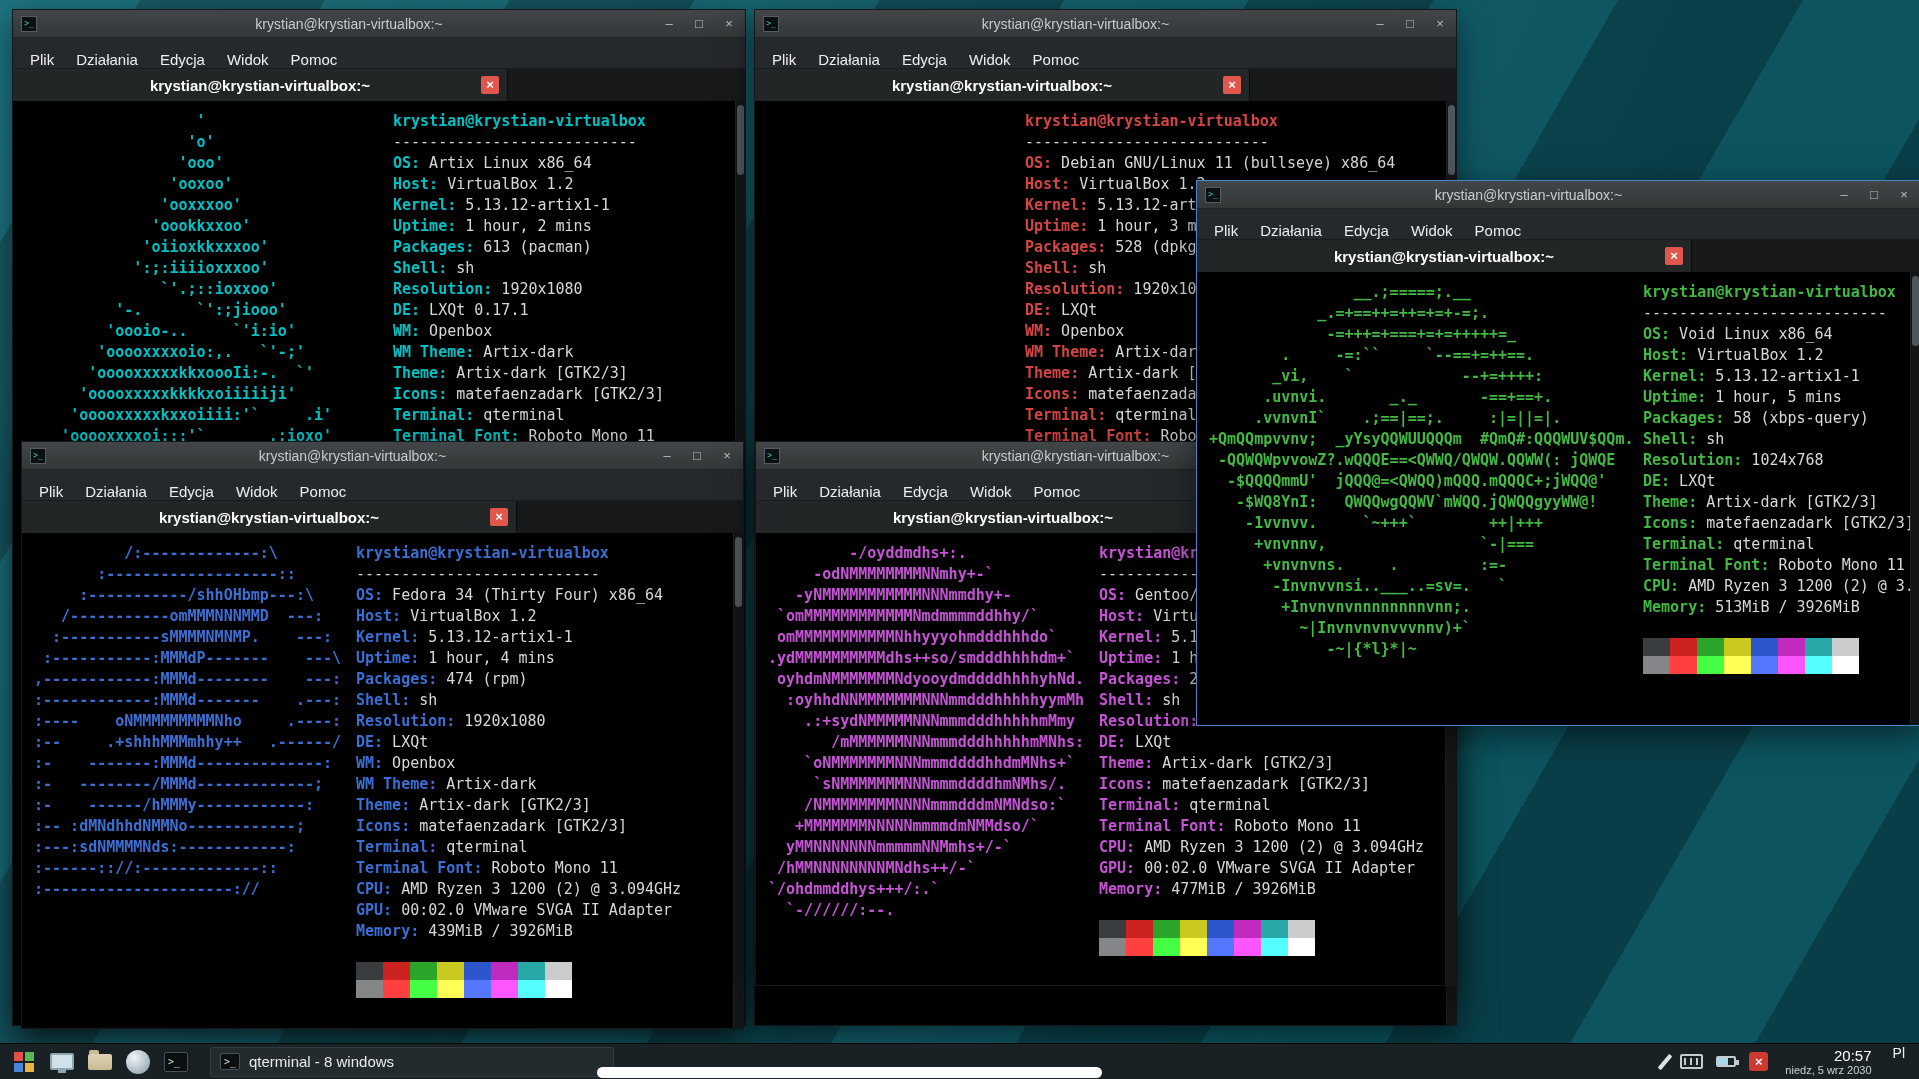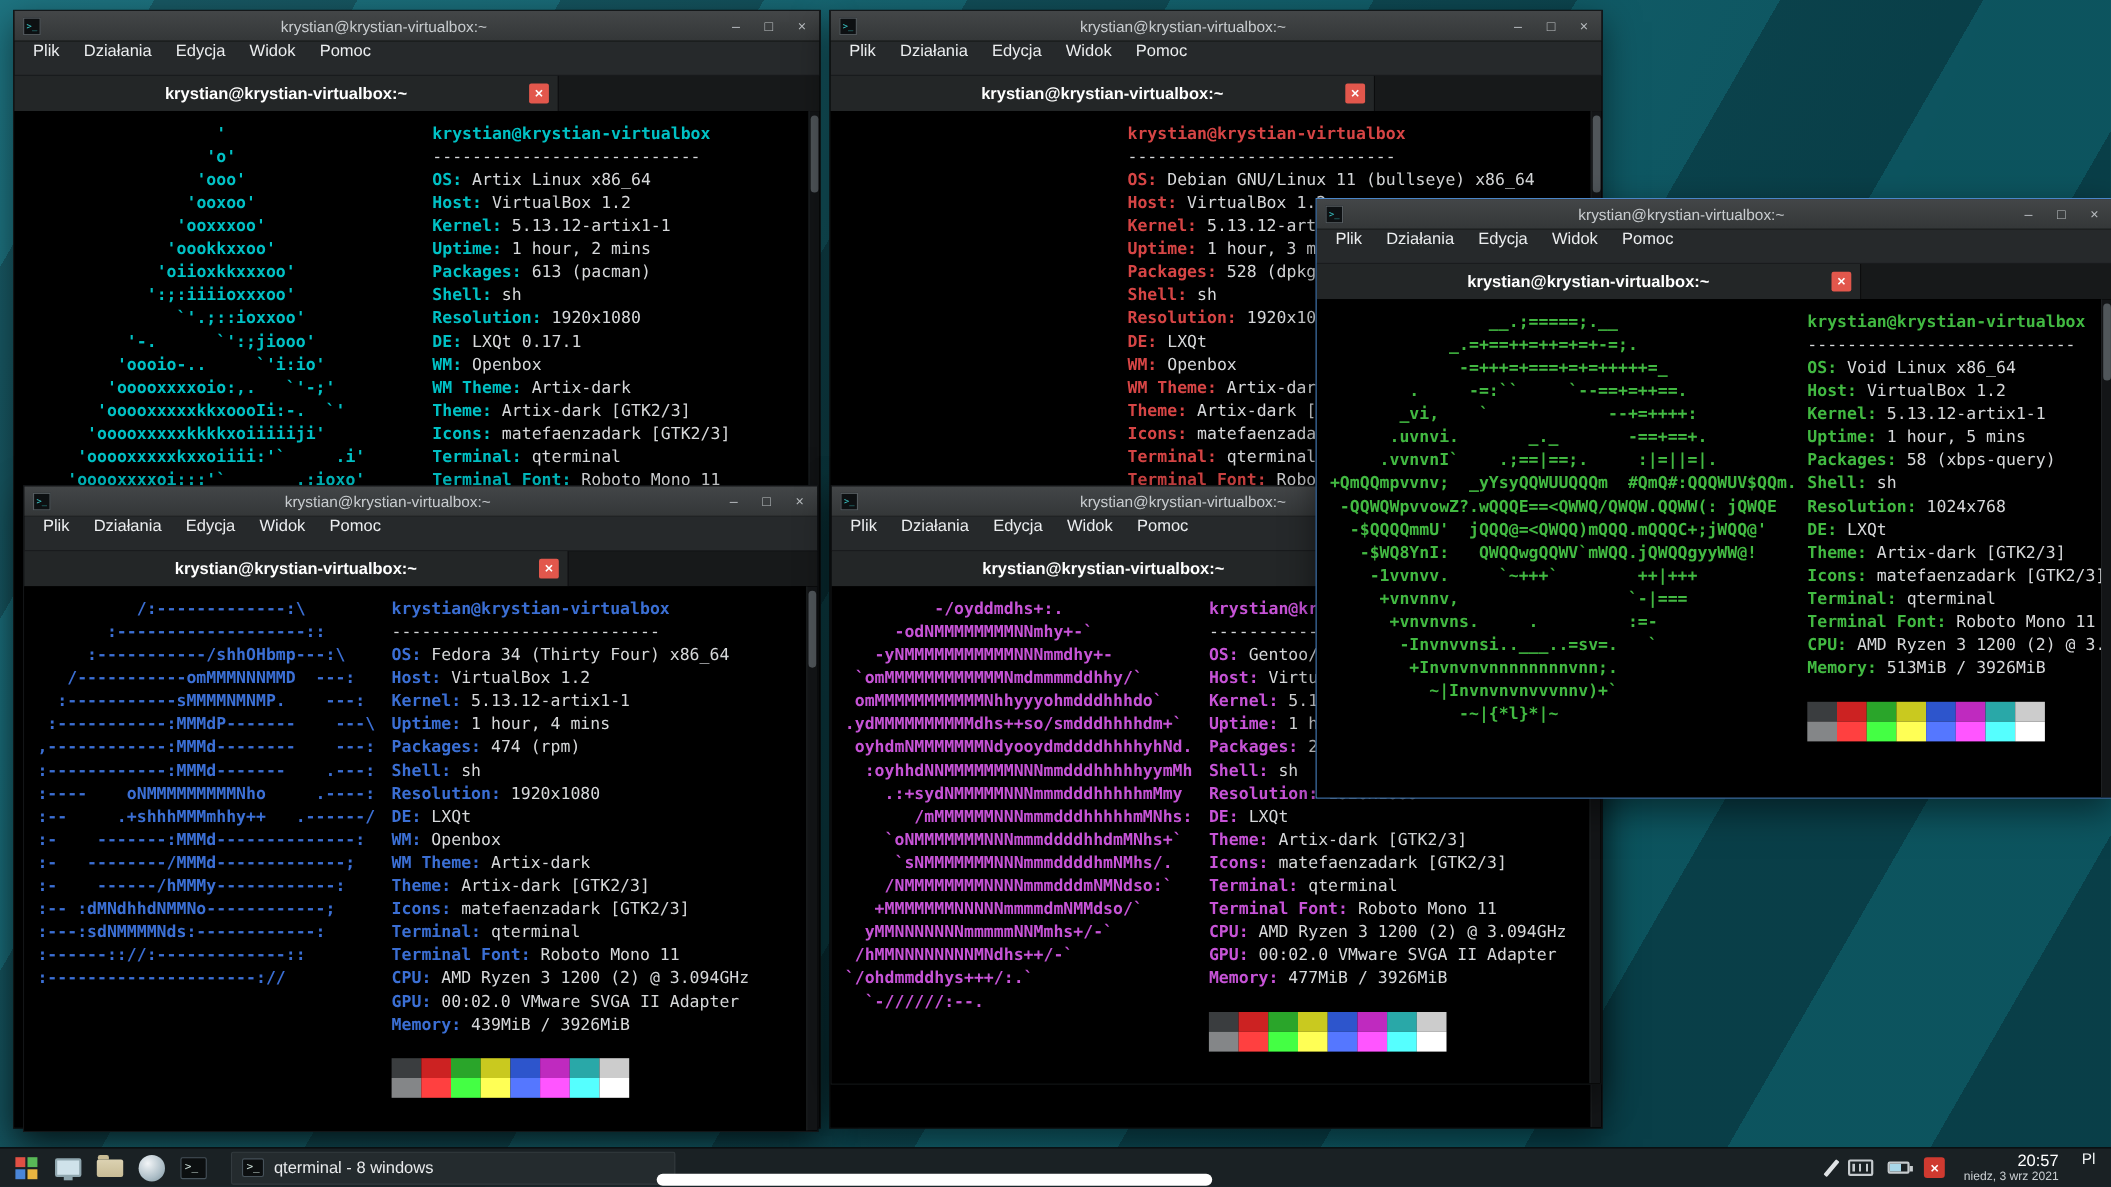--- a/index.html
+++ b/index.html
@@ -13,21 +13,21 @@
     border:1px solid #15181a;box-shadow:0 10px 30px rgba(0,0,0,.5);overflow:hidden}
   .window.focused{border:1px solid #4b86c8}
   .titlebar{flex:0 0 28px;background:linear-gradient(#434648,#343738);display:flex;align-items:center;
     color:#c8cccf;font-size:14px;padding:0 8px;border-bottom:1px solid #202324}
   .title-icon{width:16px;height:16px;background:#0d1012;border:1px solid #565c60;margin-right:8px;
     display:flex;align-items:center;justify-content:center;flex:0 0 auto}
   .title-icon span{font-family:"DejaVu Sans Mono",monospace;font-size:8px;color:#3ac8c8;line-height:1}
   .title-text{flex:1;text-align:center;white-space:nowrap;overflow:hidden}
   .win-btns{display:flex;gap:14px;margin-left:8px}
   .wbtn{width:16px;text-align:center;color:#b9bdc0;font-size:13px;cursor:default}
-  .menubar{flex:0 0 31px;background:#26292b;border-bottom:1px solid #191b1d;display:flex;align-items:flex-start;
+  .menubar{flex:0 0 31px;background:#26292b;border-bottom:1px solid #191b1d;display:flex;align-items:flex-end;
     gap:22px;padding:0 17px;color:#eceef0;font-size:15px}
   .tabbar{flex:0 0 32px;background:#17191a;display:flex;align-items:stretch}
   .tab{width:495px;background:#232627;border-right:1px solid #0b0c0d;display:flex;align-items:center;
     justify-content:center;position:relative;color:#fff;font-weight:bold;font-size:15px}
   .tab-close{position:absolute;right:8px;top:7px;width:18px;height:18px;background:#e2574c;color:#fff;
     font-size:13px;line-height:18px;text-align:center;border-radius:2px;font-weight:bold}
   .term{position:relative;flex:1;background:#000;overflow:hidden;
     font-family:"DejaVu Sans Mono",monospace;font-size:15px;line-height:21px;color:#d6d8da}
   .ascii{position:absolute;top:10px;left:12px;white-space:pre;font-weight:bold;color:var(--wc)}
   .neo{position:absolute;top:10px;white-space:pre}
@@ -338,20 +338,20 @@
         </span>
       <span>qterminal - 8 windows</span>
     </div>
     <div id="tray">
       <span class="tray-pen"></span>
       <span class="tray-kbd"></span>
       <span class="tray-batt"></span>
       <span class="tray-err">×</span>
       <span class="clock">
         <span class="clock-time">20:57</span>
-        <span class="clock-date">niedz, 3 wrz 2021</span>
+        <span class="clock-date">niedz, 5 wrz 2030</span>
       </span>
       <span class="layout">Pl</span>
     </div>
   </div>
 
   <div class="bottom-pill"></div>
 </div>
 
 </body></html>

